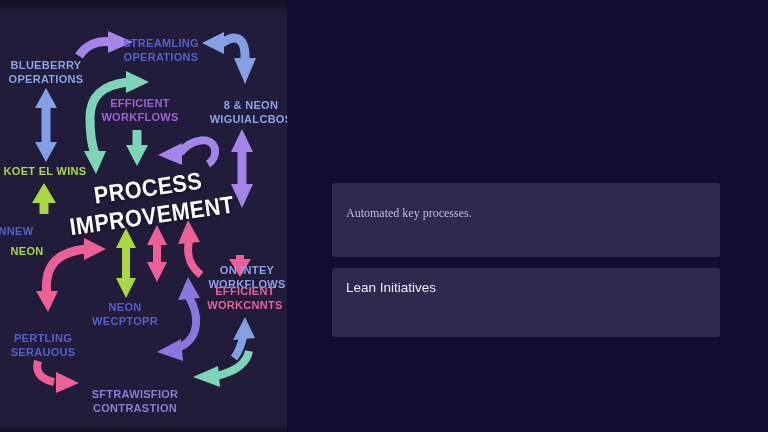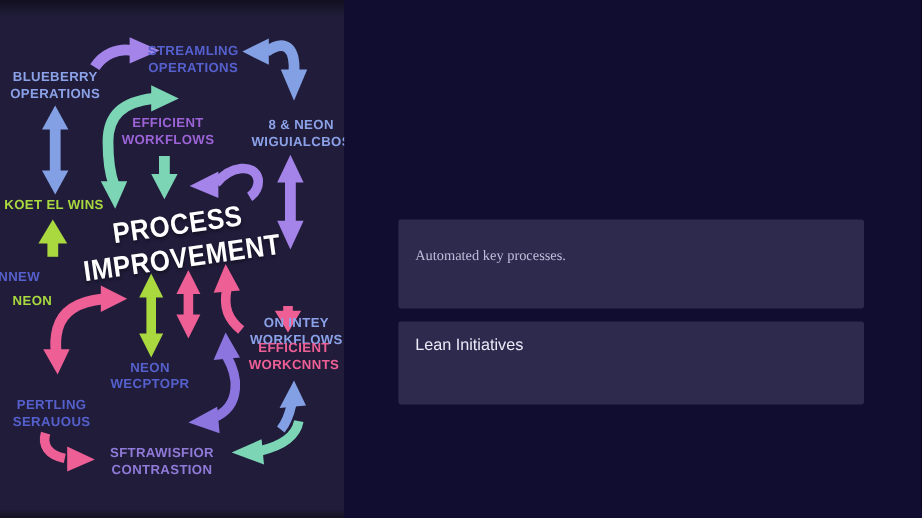--- a/index.html
+++ b/index.html
@@ -15,21 +15,21 @@
   .art svg{position:absolute;left:0;top:0;}
 
   .wlabel{position:absolute;transform:translate(-50%,-50%);
           font-weight:bold;font-size:11px;line-height:1.3;letter-spacing:.3px;
           text-align:center;white-space:pre-line;}
   .c-bv{color:#5560cc;}      
   .c-peri{color:#8ca2e8;}    
   .c-purp{color:#9c63d6;}    
   .c-green{color:#a9d83f;text-align:center;}   
   .c-pink{color:#ee5f95;}    
-  .c-lav{color:#8f7ad8;}     
+  .c-lav{color:#8f7ad8;margin-top:16px;}     
 
   .center-title{position:absolute;left:150px;top:202px;
                 transform:translate(-50%,-50%) rotate(-8deg) scaleX(.9);
                 color:#ffffff;font-weight:bold;text-align:center;
                 font-size:24px;line-height:28px;letter-spacing:.5px;white-space:pre;
                 text-shadow:0 2px 3px rgba(0,0,0,.4);}
 
   
   .panel{position:absolute;left:287px;top:0;width:481px;height:432px;background:#110d30;}
   .title{position:absolute;left:46px;top:86px;width:410px;

